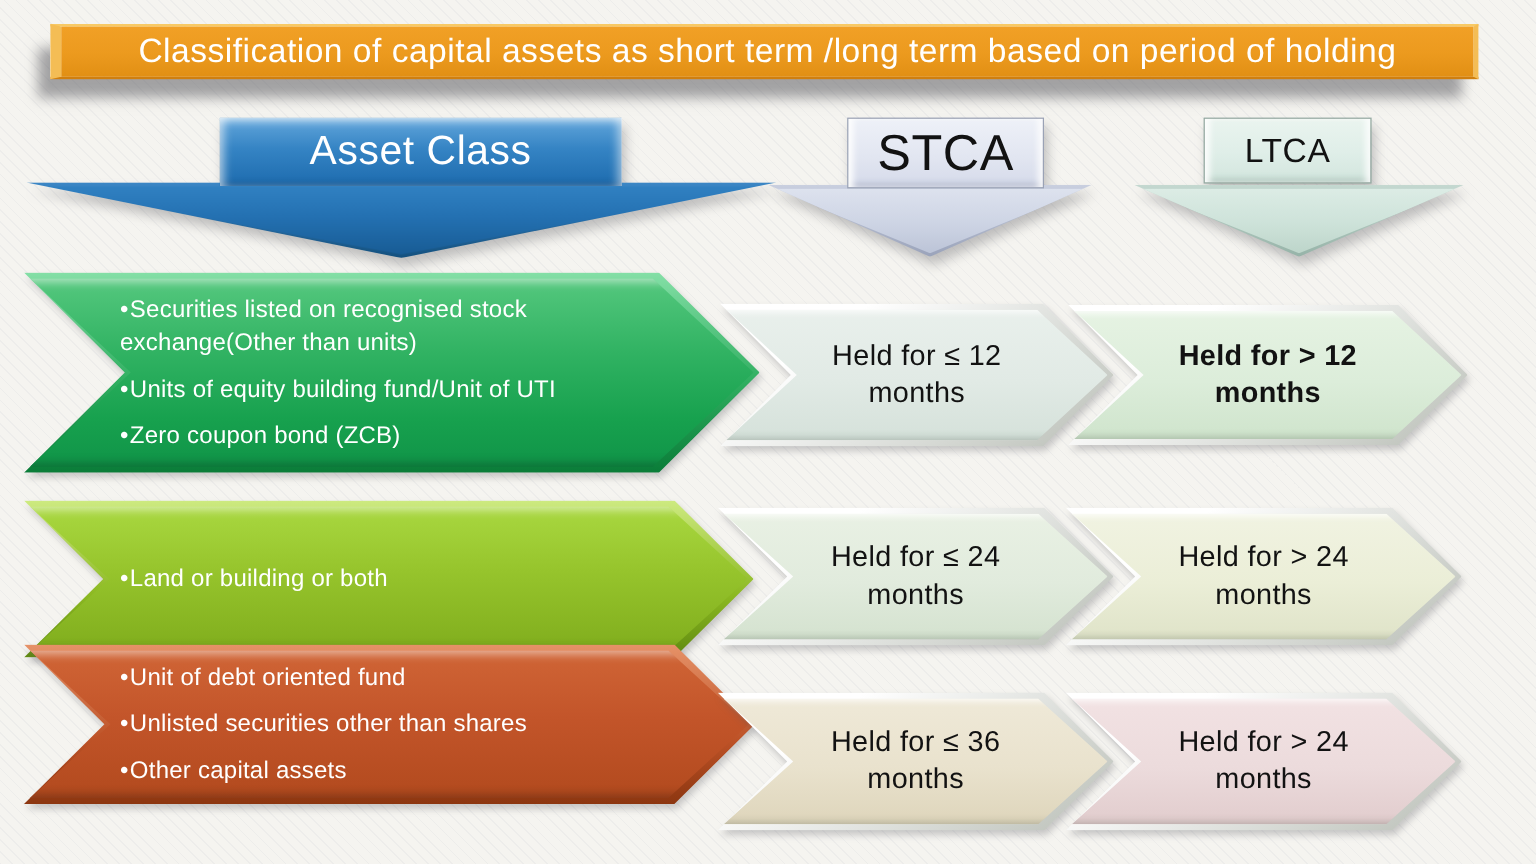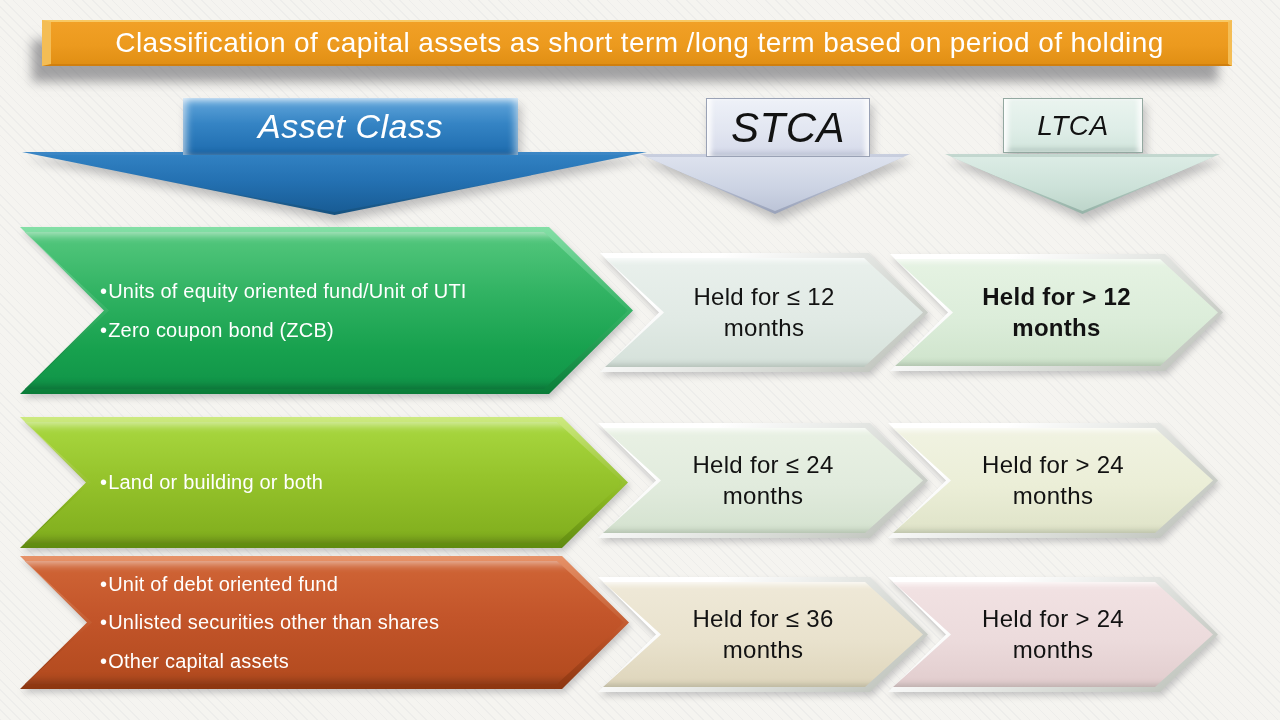--- a/index.html
+++ b/index.html
@@ -25,21 +25,21 @@
     display:flex;align-items:center;justify-content:center;
   }
   #banner .t{
     color:#ffffff;font-size:28px;letter-spacing:0.4px;white-space:nowrap;
   }
 
   
   .hdr{filter:drop-shadow(3px 7px 5px rgba(90,90,95,0.35));}
   .tri{position:absolute;clip-path:polygon(0 0,100% 0,50% 100%);}
   .tri .tin{position:absolute;inset:3px;clip-path:polygon(0 0,100% 0,50% 100%);}
-  .hrect{position:absolute;display:flex;align-items:center;justify-content:center;box-sizing:border-box;font-style:italic;}
+  .hrect{position:absolute;display:flex;align-items:center;justify-content:center;box-sizing:border-box;}
 
   
   #tri-asset{left:22px;top:152px;width:625px;height:63px;background:linear-gradient(180deg,#3c87c6,#14517f);}
   #tri-asset .tin{background:linear-gradient(180deg,#3181c2 0%,#2471b2 45%,#185c95 100%);}
   #rect-asset{
     left:183px;top:98px;width:335px;height:57px;
     background:linear-gradient(180deg,#63a7dc 0%,#3584c4 45%,#1d6bae 100%);
     box-shadow:inset 7px 0 7px -3px rgba(255,255,255,0.55),
                inset -7px 0 7px -3px rgba(255,255,255,0.45),
                inset 0 7px 7px -4px rgba(255,255,255,0.65),
@@ -148,21 +148,22 @@
     </div>
   <div id="rect-ltca" class="hrect">
     <span>LTCA</span>
   </div>
 </div>
 
 <div id="g1" class="chev" style="left:20px;top:227px;width:613px;height:167px;--d:84px;">
   <div class="cout"></div>
   <div class="cin"></div>
   <ul class="bullets">
-    <li>Units of equity oriented fund/Unit of UTI</li>
+    <li>Securities listed on recognised stock exchange(Other than units)</li>
+    <li>Units of equity building fund/Unit of UTI</li>
     <li>Zero coupon bond (ZCB)</li>
   </ul>
 </div>
 <div id="r1s" class="chev pale" style="left:600px;top:253px;width:328px;height:119px;--d:59px;">
   <div class="cout"></div>
   <div class="cin"></div>
   <div class="clabel">
     <div>Held for ≤ 12</div>
     <div>months</div>
   </div>
@@ -193,21 +194,21 @@
 </div>
 <div id="r2l" class="chev pale" style="left:888px;top:423px;width:330px;height:115px;--d:58px;">
   <div class="cout"></div>
   <div class="cin"></div>
   <div class="clabel">
     <div>Held for &gt; 24</div>
     <div>months</div>
   </div>
 </div>
 
-<div id="g3" class="chev" style="left:20px;top:556px;width:609px;height:133px;--d:67px;">
+<div id="g3" class="chev" style="left:20px;top:537px;width:609px;height:133px;--d:67px;">
   <div class="cout"></div>
   <div class="cin"></div>
   <ul class="bullets">
     <li>Unit of debt oriented fund</li>
     <li>Unlisted securities other than shares</li>
     <li>Other capital assets</li>
   </ul>
 </div>
 <div id="r3s" class="chev pale" style="left:598px;top:577px;width:330px;height:115px;--d:58px;">
   <div class="cout"></div>

